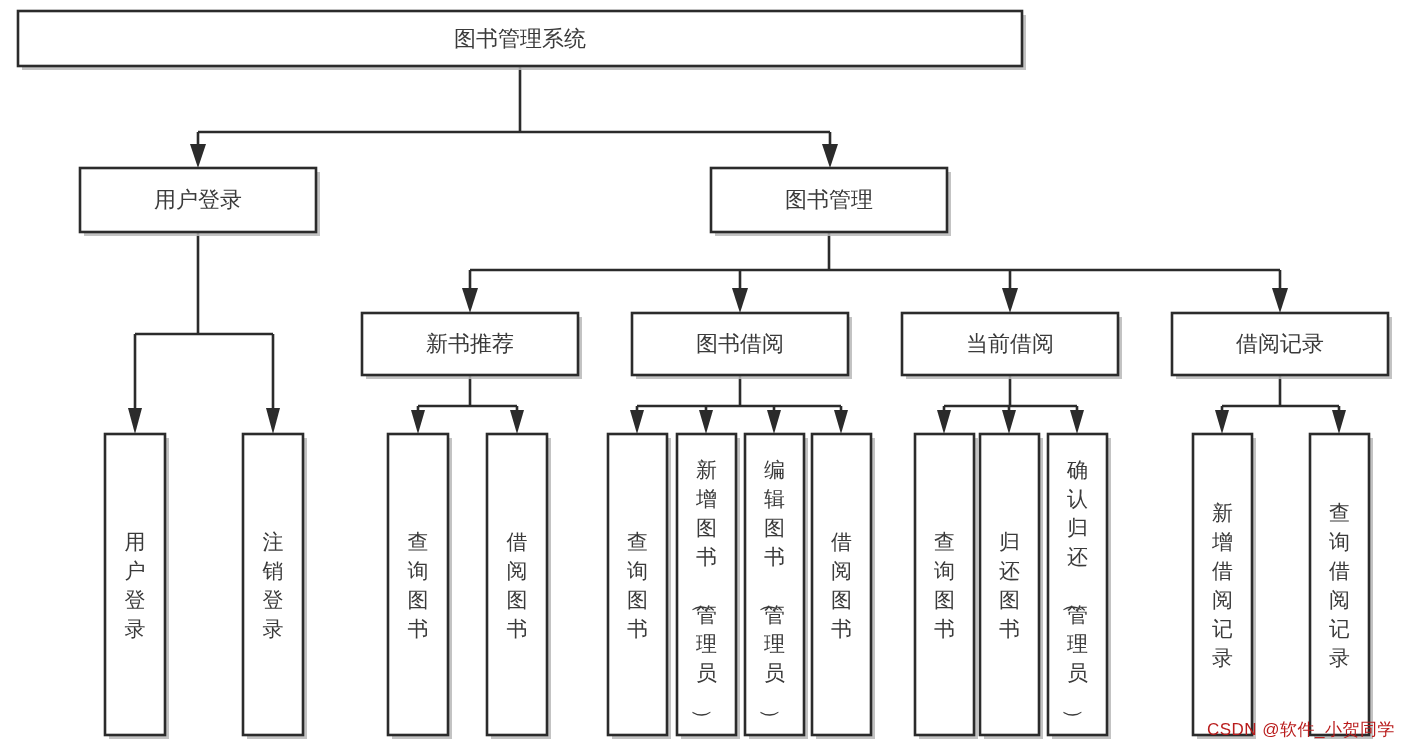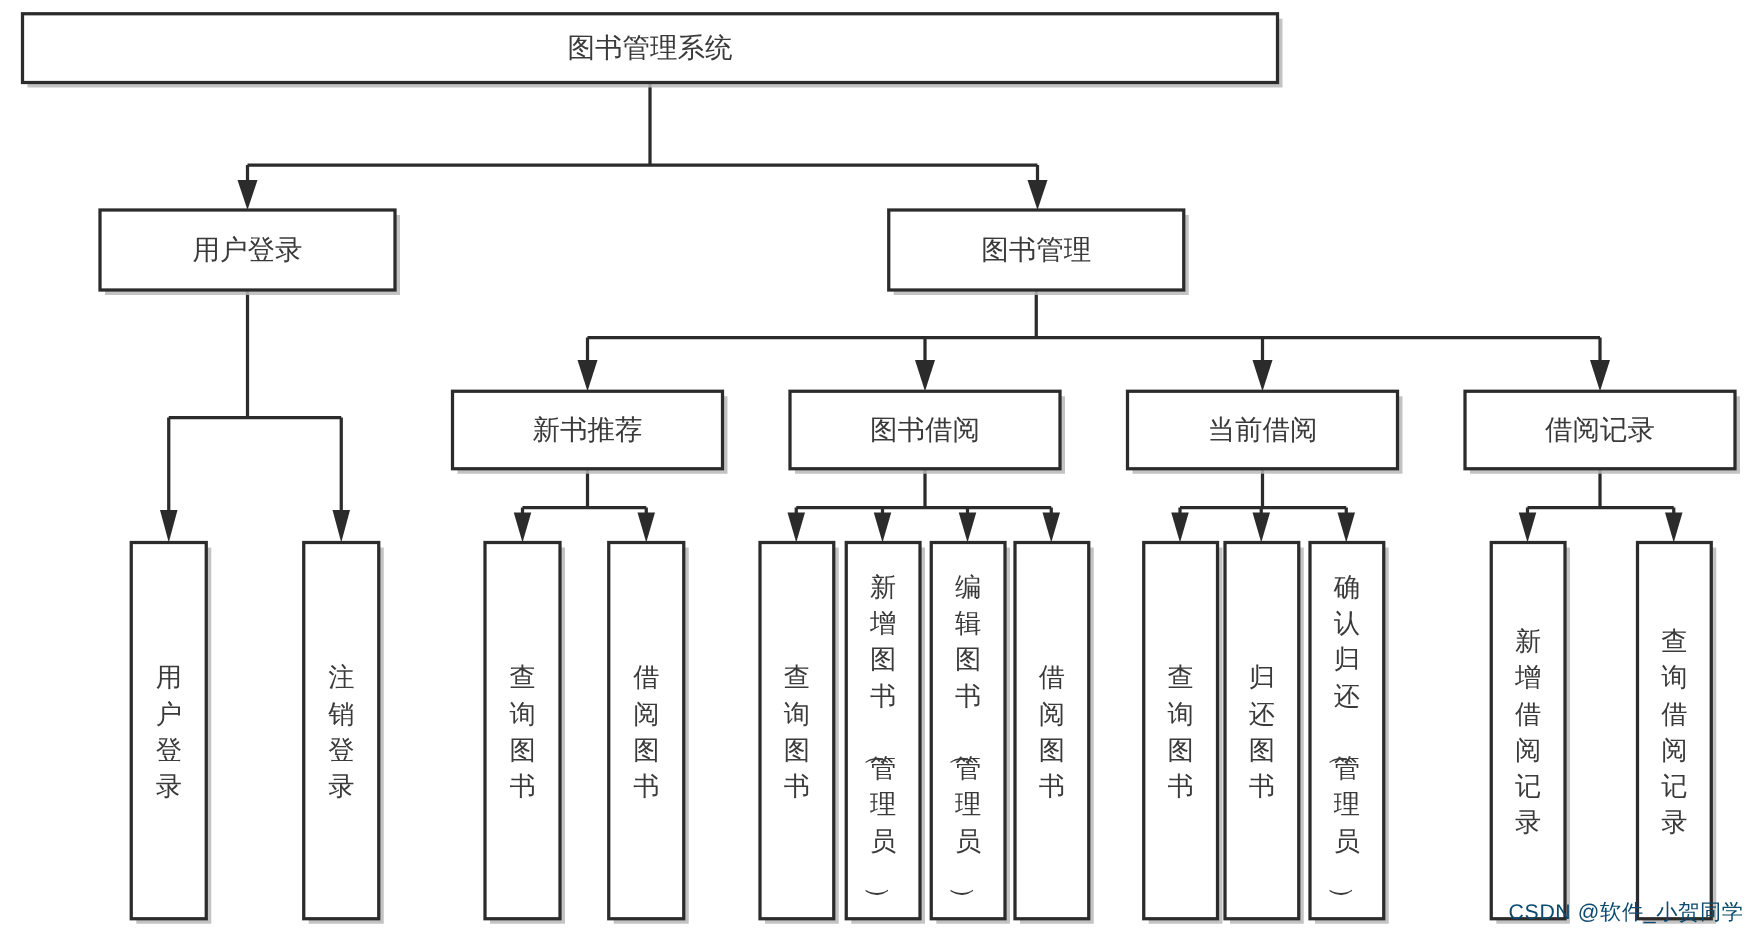--- a/index.html
+++ b/index.html
@@ -19,21 +19,21 @@
     fill:#3a3a3a;font-size:22px;text-anchor:middle;
     dominant-baseline:middle;
   }
   .leaf-label{
     font-family:"Liberation Sans","DejaVu Sans",sans-serif;
     fill:#3a3a3a;font-size:21px;text-anchor:middle;
   }
   .watermark{
     position:absolute;right:10px;bottom:6px;
     font-family:"Liberation Sans","DejaVu Sans",sans-serif;
-    font-size:17px;color:#0c4a6e;white-space:nowrap;
+    font-size:17px;color:#b91c1c;white-space:nowrap;
     letter-spacing:.5px;
     pointer-events:none;
   }
 </style>
 </head>
 <body>
 
 <svg id="diagram" viewBox="0 0 1405 747" xmlns="http://www.w3.org/2000/svg">
 
   <g>

